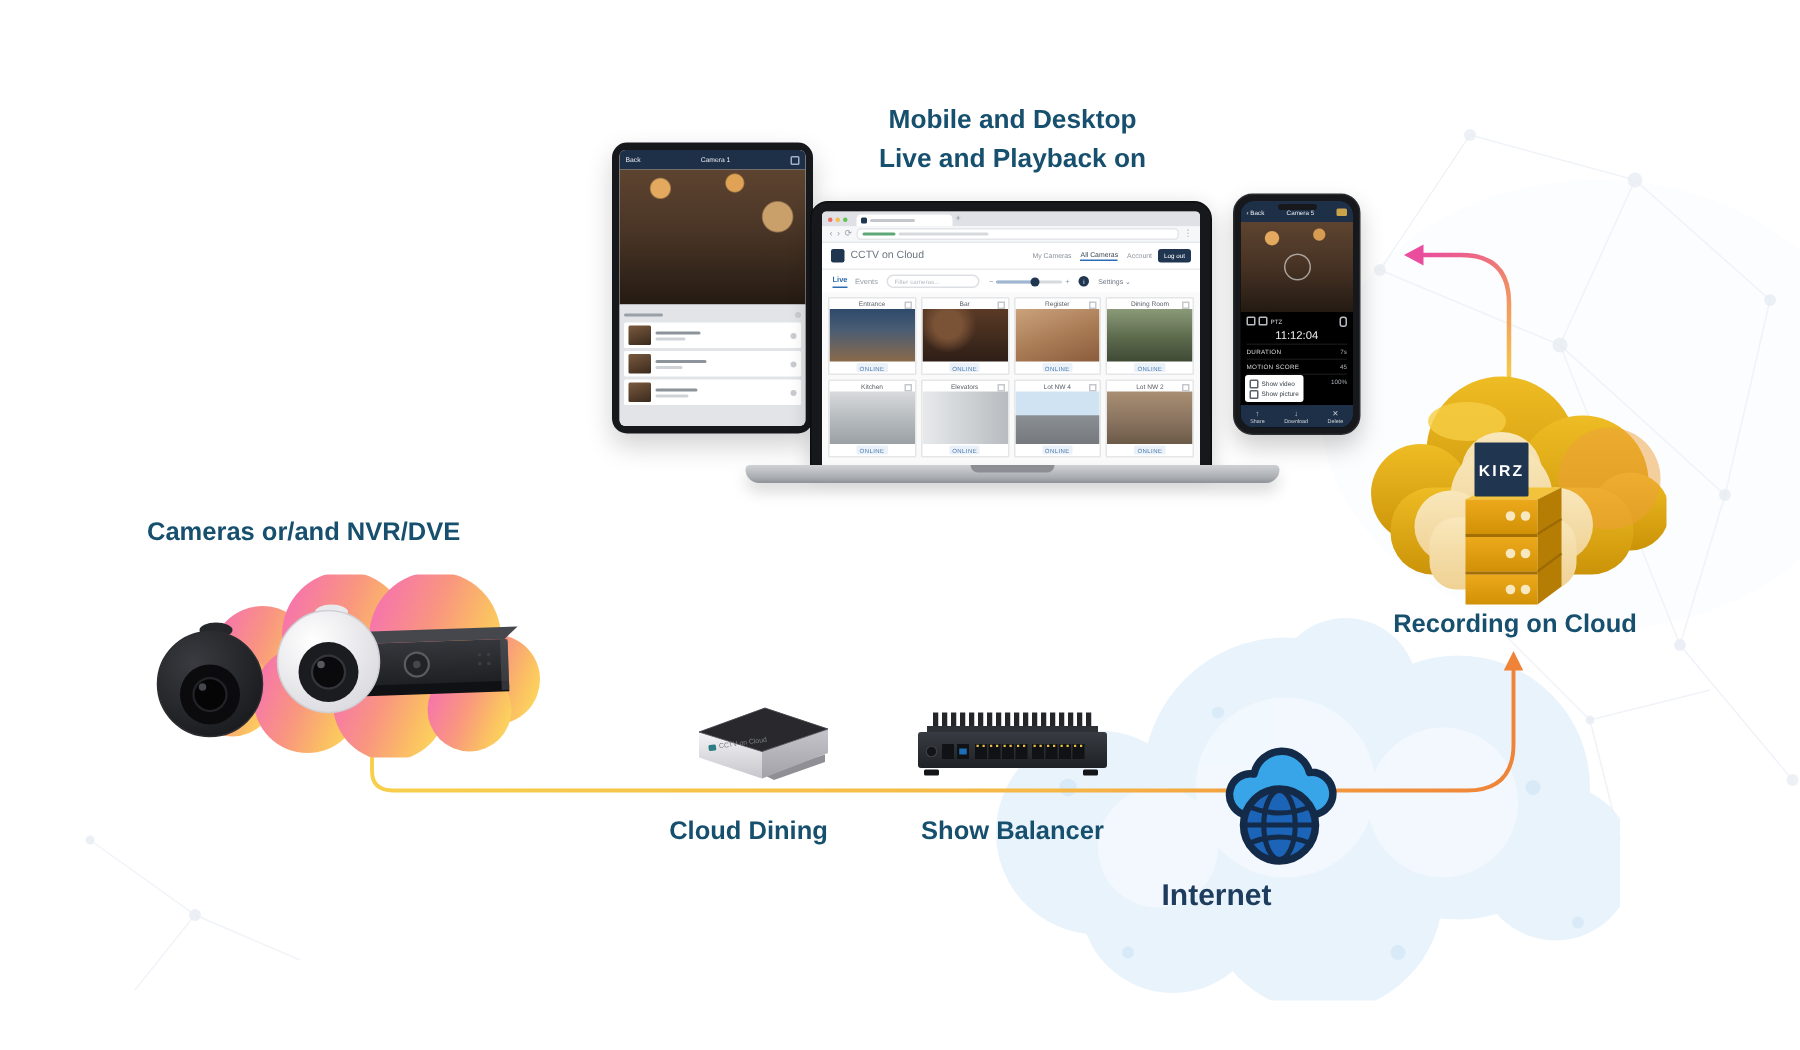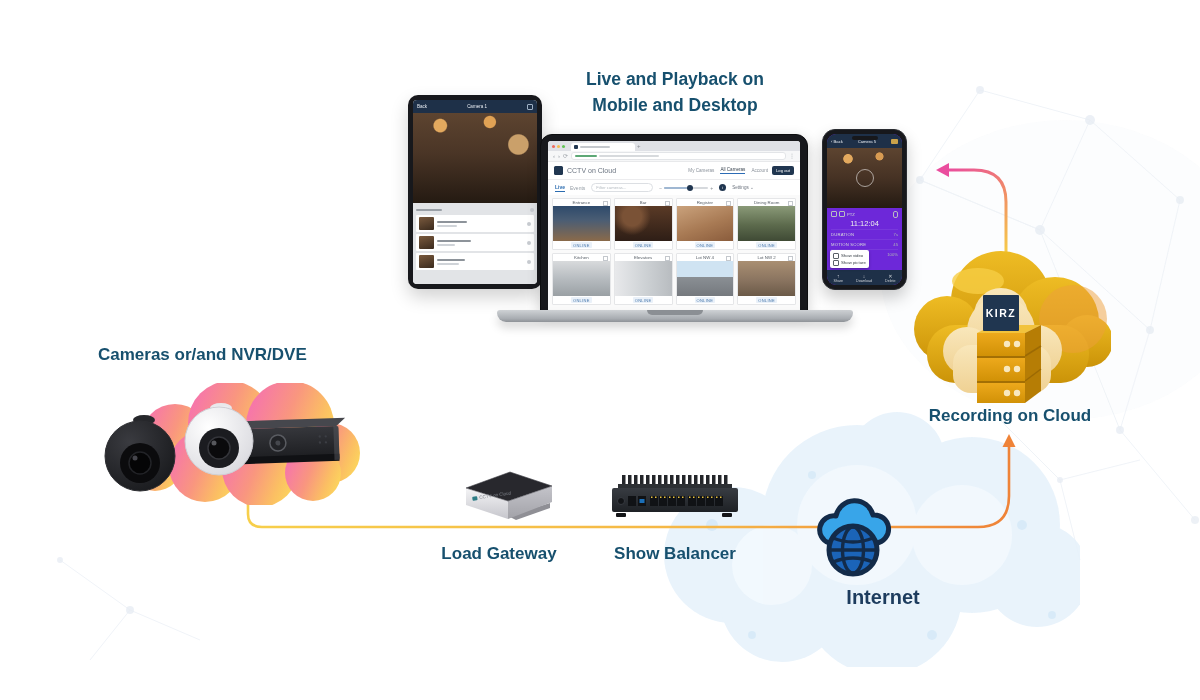--- a/index.html
+++ b/index.html
@@ -7,21 +7,21 @@
           font-family:"Liberation Sans",sans-serif;}
   svg{display:block;}
   .abs{position:absolute;}
 
   
   .dlabel{position:absolute;font-weight:700;color:#17506e;}
   .top-title{left:537px;top:66px;width:276px;text-align:center;font-size:17.5px;line-height:26px;}
   .cams-label{left:98px;top:345px;font-size:17px;}
   .gw-label{left:428px;top:544px;width:142px;text-align:center;font-size:17px;}
   .lb-label{left:604px;top:544px;width:142px;text-align:center;font-size:17px;}
-  .inet-label{left:818px;top:586px;width:130px;text-align:center;font-size:20px;color:#1d3c5e;}
+  .inet-label{left:746px;top:586px;width:130px;text-align:center;font-size:20px;color:#1d3c5e;}
   .rec-label{left:918px;top:406px;width:184px;text-align:center;font-size:17px;}
 
   
   .tablet{position:absolute;left:408px;top:95px;width:124px;height:184px;background:#17181c;
           border-radius:10px;padding:5px;box-shadow:0 8px 18px rgba(0,0,0,.18);}
   .tb-screen{width:100%;height:100%;background:#fff;border-radius:4px;overflow:hidden;
              display:flex;flex-direction:column;}
   .tb-header{height:13px;background:#1e3048;color:#e8ecf2;display:flex;align-items:center;
              justify-content:space-between;padding:0 4px;font-size:4.5px;flex:0 0 auto;}
   .tb-photo{height:90px;flex:0 0 auto;background:
@@ -105,21 +105,21 @@
       background:linear-gradient(180deg,#cfd2d5 0%,#a9adb2 70%,#8e9297 100%);
       border-radius:3px 3px 9px 9px;box-shadow:0 6px 10px rgba(0,0,0,.15);}
   .laptop-base::before{content:"";position:absolute;left:50%;top:0;transform:translateX(-50%);
       width:56px;height:5px;background:#8b8f94;border-radius:0 0 5px 5px;}
 
   
   .phone{position:absolute;left:822px;top:129px;width:85px;height:161px;background:#17181c;
          border:1px solid #2a2c31;border-radius:13px;padding:4px;box-sizing:border-box;
          box-shadow:0 8px 16px rgba(0,0,0,.2);}
   .ph-screen{width:100%;height:100%;border-radius:9px;overflow:hidden;display:flex;
-             flex-direction:column;background:#6d28d9;position:relative;}
+             flex-direction:column;background:#000000;position:relative;}
   .ph-notch{position:absolute;left:50%;top:2px;transform:translateX(-50%);width:26px;height:4px;
             background:#17181c;border-radius:2px;z-index:5;}
   .ph-header{height:14px;background:#1e3048;color:#e8ecf2;display:flex;align-items:center;
              justify-content:space-between;padding:0 4px;font-size:4.2px;flex:0 0 auto;}
   .ph-logo{width:7px;height:5px;background:#caa24a;border-radius:1px;}
   .ph-photo{height:60px;flex:0 0 auto;position:relative;background:
       radial-gradient(circle at 28% 18%, #e3a95e 0 6%, rgba(0,0,0,0) 7%),
       radial-gradient(circle at 70% 14%, #d89b52 0 5%, rgba(0,0,0,0) 6%),
       linear-gradient(180deg,#5d4430 0%,#463224 50%,#241a12 100%);}
   .ph-play{position:absolute;left:50%;top:50%;transform:translate(-50%,-50%);width:16px;height:16px;
@@ -212,22 +212,22 @@
         <stop offset="1" stop-color="#ea4d9e"></stop>
       </linearGradient>
     </defs>
     <path d="M248,494 L248,514 Q248,527 262,527 L978,527 Q1009,527 1009,496 L1009,446" stroke="url(#flow)" stroke-width="2.6" fill="none" stroke-linecap="round"></path>
     <polygon points="1009,434 1002.5,447 1015.5,447" fill="#ef8338"></polygon>
     <path d="M1006,260 L1006,202 Q1006,170 974,170 L949,170" stroke="url(#flow2)" stroke-width="3" fill="none" stroke-linecap="round"></path>
     <polygon points="936,170 949,163 949,177" fill="#ea4d9e"></polygon>
   </svg>
 
   <div class="dlabel top-title">
+    <div>Mobile and Desktop</div>
     <div>Live and Playback on</div>
-    <div>Mobile and Desktop</div>
   </div>
 
   <div class="tablet">
     <div class="tb-screen">
       <div class="tb-header">
         <span>Back</span>
         <span>Camera 1</span>
         <span style="width:4px;height:4px;border:0.5px solid #9fb0c4;border-radius:1px;"></span>
       </div>
       <div class="tb-photo"></div>
@@ -614,21 +614,21 @@
         <rect x="87" y="24.5" width="1.5" height="1.5"></rect>
       <rect x="92" y="24.5" width="1.5" height="1.5"></rect>
         <rect x="96" y="24.5" width="1.5" height="1.5"></rect>
       <rect x="101" y="24.5" width="1.5" height="1.5"></rect>
         <rect x="105" y="24.5" width="1.5" height="1.5"></rect>
       <rect x="110" y="24.5" width="1.5" height="1.5"></rect>
         <rect x="114" y="24.5" width="1.5" height="1.5"></rect>
     </g>
   </svg>
 
-  <div class="dlabel gw-label">Load Gateway</div>
+  <div class="dlabel gw-label">Cloud Dining</div>
   <div class="dlabel lb-label">Show Balancer</div>
 
   <svg class="abs" style="left:808px;top:489px;" width="90" height="94">
     <path d="M21,54 a14,14 0 0 1 7,-27 a19,19 0 0 1 37,-1 a13,13 0 0 1 3,28 z" fill="#38a5e9" stroke="#132b49" stroke-width="5" stroke-linejoin="round"></path>
     <circle cx="45" cy="61" r="24" fill="#1b64b8" stroke="#132b49" stroke-width="5"></circle>
     <g stroke="#132b49" stroke-width="3.4" fill="none">
       <ellipse cx="45" cy="61" rx="10.5" ry="23"></ellipse>
       <line x1="21.5" y1="61" x2="68.5" y2="61"></line>
       <path d="M25,49 Q45,57 65,49"></path>
       <path d="M25,73 Q45,65 65,73"></path>

